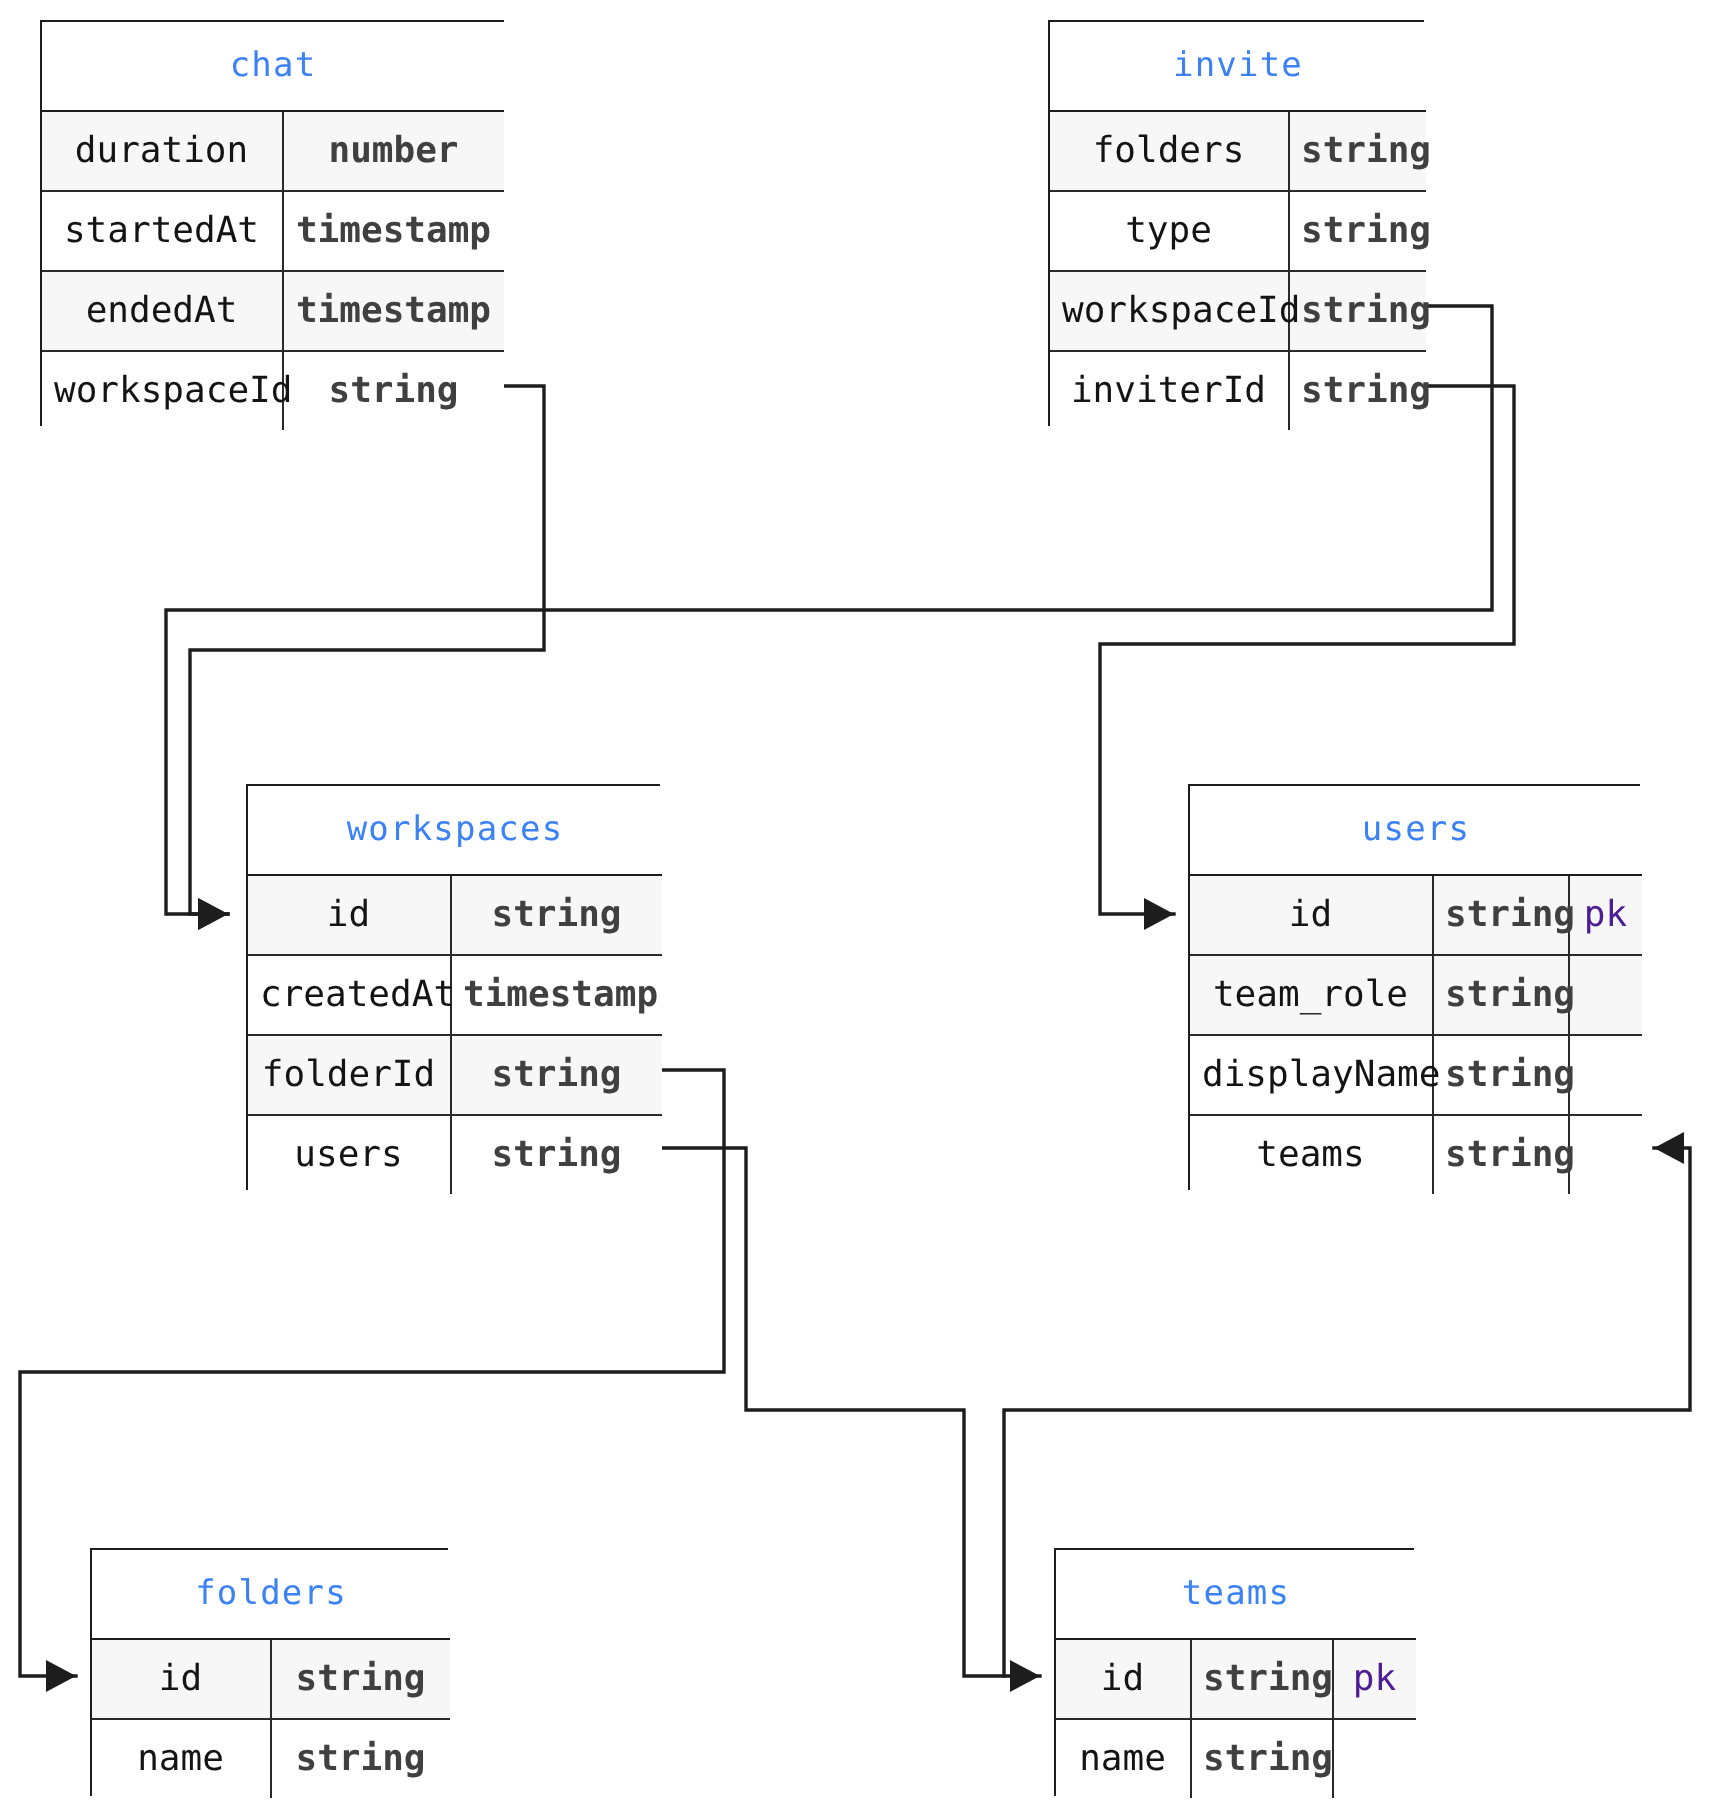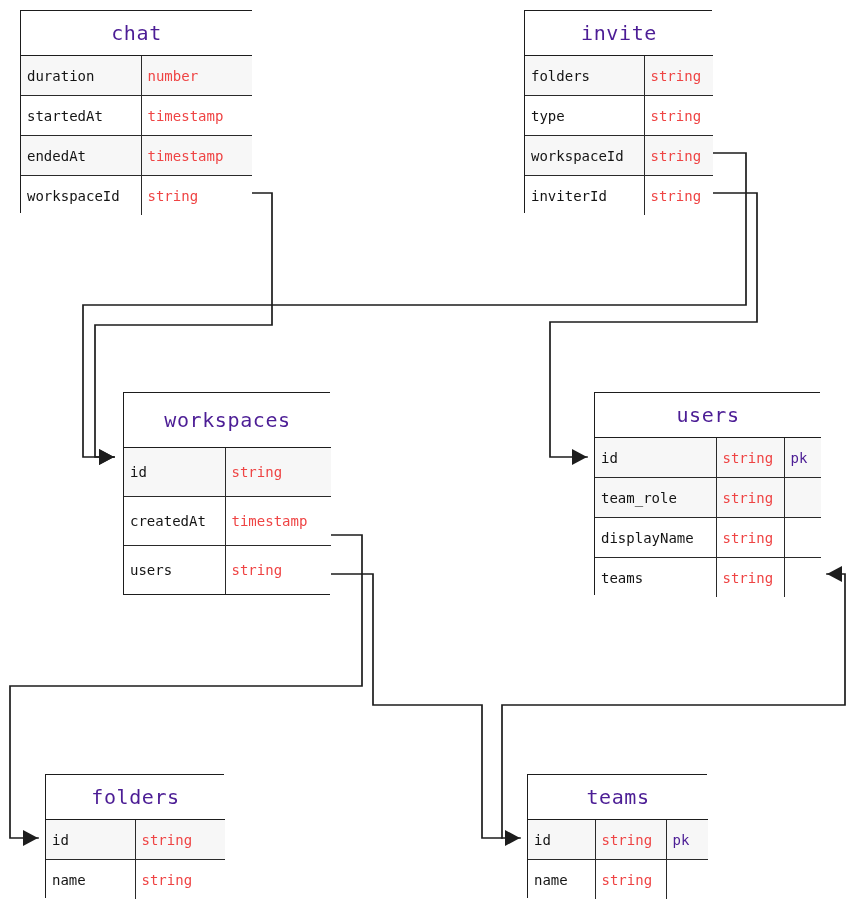--- a/index.html
+++ b/index.html
@@ -37,46 +37,46 @@
   .entity table {
     border-collapse: collapse;
     width: 100%;
     height: 100%;
     table-layout: fixed;
   }
   .entity .ent-title td {
     height: 44px;
     text-align: center;
     vertical-align: middle;
-    font-size: 20px;
-    color: #4c1d95;
+    font-size: 17px;
+    color: #3b82f6;
     background: #ffffff;
     border-bottom: 1.6px solid #1d1d1d;
     letter-spacing: 0.6px;
     padding: 0;
   }
   .entity tr.field td {
     height: 39px;
     padding: 0 6px;
-    font-size: 14px;
-    text-align: left;
+    font-size: 18px;
+    text-align: center;
     vertical-align: middle;
     border-top: 1.1px solid #2a2a2a;
     border-left: 1.1px solid #2a2a2a;
   }
   .entity tr.field td:first-child {
     border-left: none;
   }
   .entity tr.field:first-of-type td {
     border-top: none;
   }
   .entity tr.odd td { background: #f7f7f7; }
   .entity tr.even td { background: #ffffff; }
   .fname { color: #141414; }
-  .ftype { color: #ef4444; }
+  .ftype { color: #404040; font-weight: bold; }
   .fkey  { color: #4c1d95; font-size: 12.6px; }
 </style>
 </head>
 <body>
 
 <div id="canvas">
   <svg id="wires" width="855" height="907" viewBox="0 0 855 907" xmlns="http://www.w3.org/2000/svg">
       <g>
         <polyline points="252,193 272,193 272,325 95,325 95,457 114,457" fill="none" stroke="#1d1d1d" stroke-width="1.7" stroke-linecap="square" stroke-linejoin="miter"></polyline>
         <path d="M 114 457 L 99 449 L 99 465 Z" fill="#1d1d1d"></path>
@@ -171,20 +171,24 @@
             <td colspan="2">workspaces</td>
           </tr>
           <tr class="field odd">
             <td class="fname">id</td>
             <td class="ftype">string</td>
           </tr>
           <tr class="field even">
             <td class="fname">createdAt</td>
             <td class="ftype">timestamp</td>
           </tr>
+          <tr class="field odd">
+            <td class="fname">folderId</td>
+            <td class="ftype">string</td>
+          </tr>
           <tr class="field even">
             <td class="fname">users</td>
             <td class="ftype">string</td>
           </tr>
         </tbody>
       </table>
     </div>
     <div class="entity" style="left: 594px; top: 392px; width: 226px; height: 203px;">
       <table>
         <colgroup>

